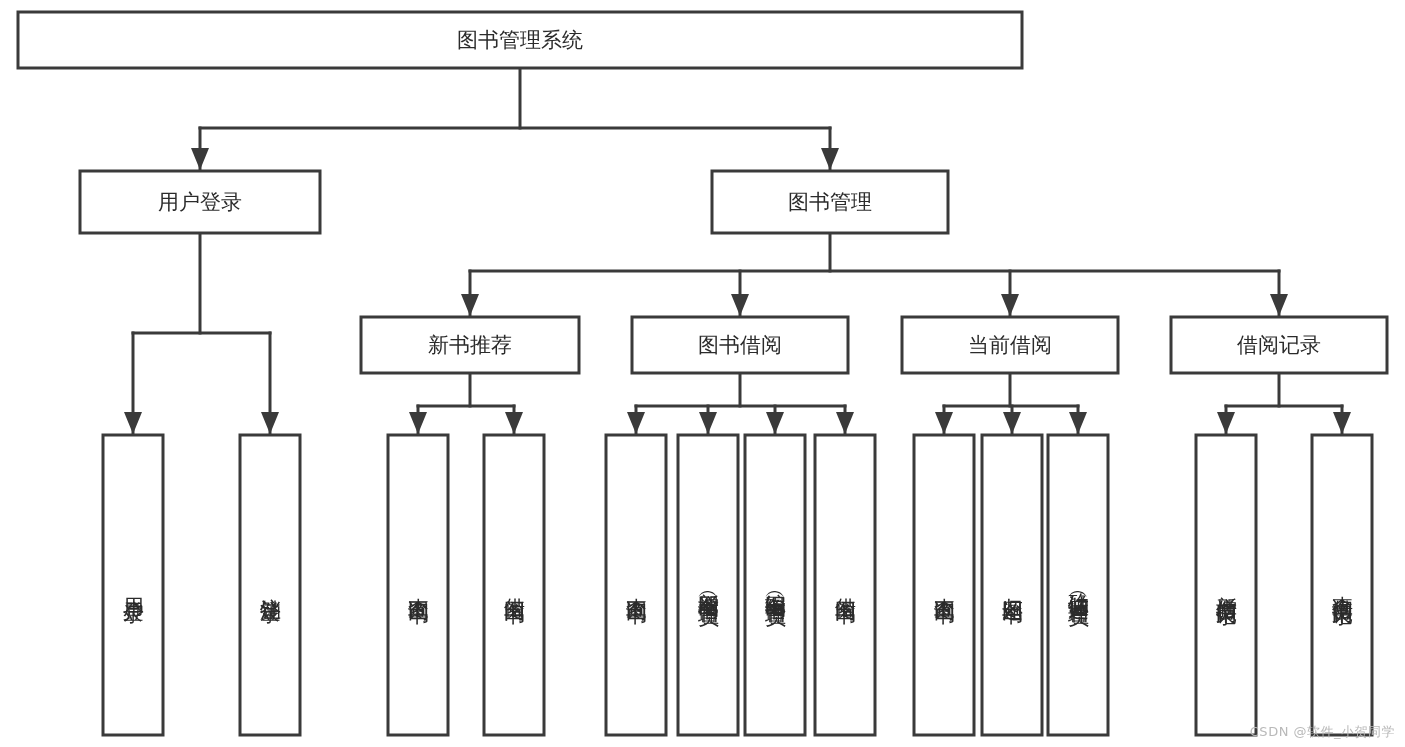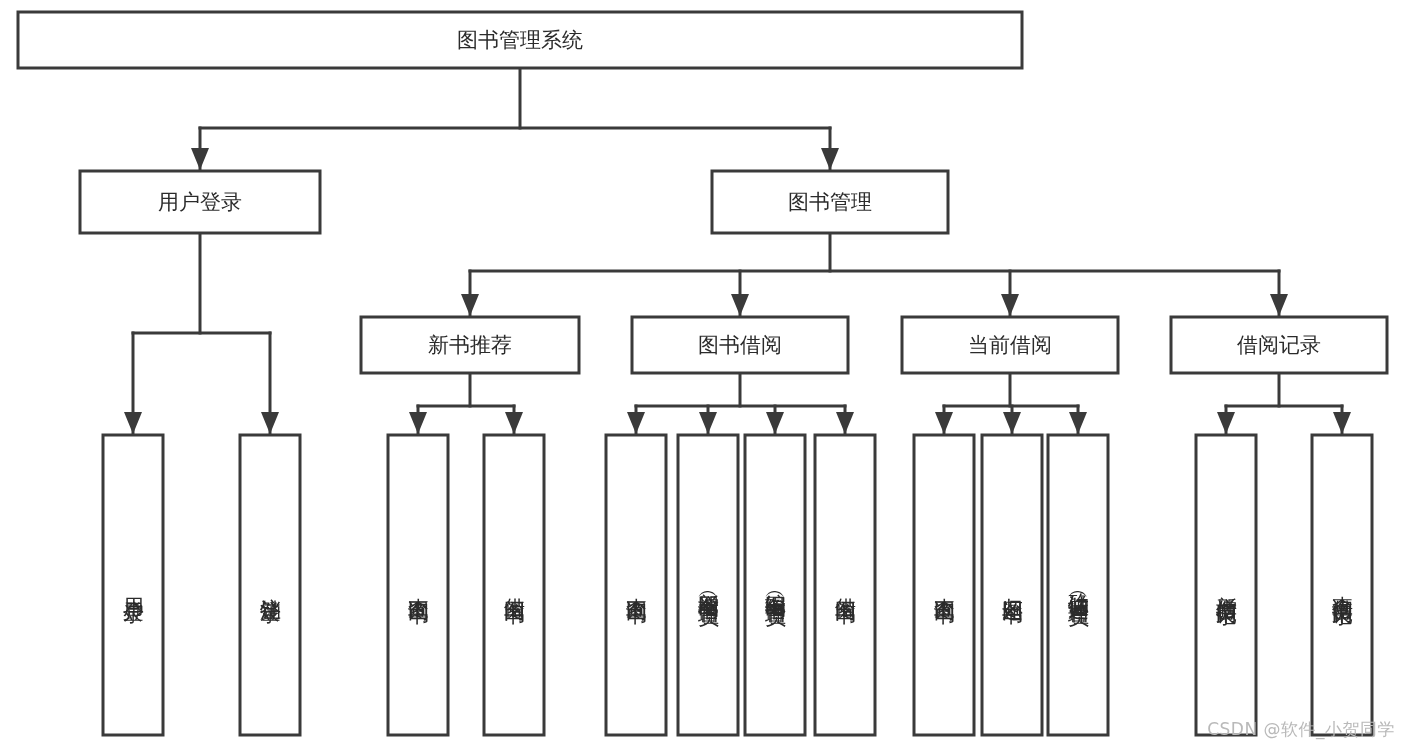--- a/index.html
+++ b/index.html
@@ -63,21 +63,21 @@
     align-items: center;
     justify-content: center;
     white-space: nowrap;
     user-select: none;
   }
   .watermark {
     position: absolute;
     right: 10px;
     bottom: 6px;
     font-family: "DejaVu Sans", "Liberation Sans", sans-serif;
-    font-size: 17px;
+    font-size: 13px;
     color: #b9b9b9;
     letter-spacing: 0.5px;
     white-space: nowrap;
   }
 </style>
 </head>
 <body>
 
 <div id="diagram-root">
 

